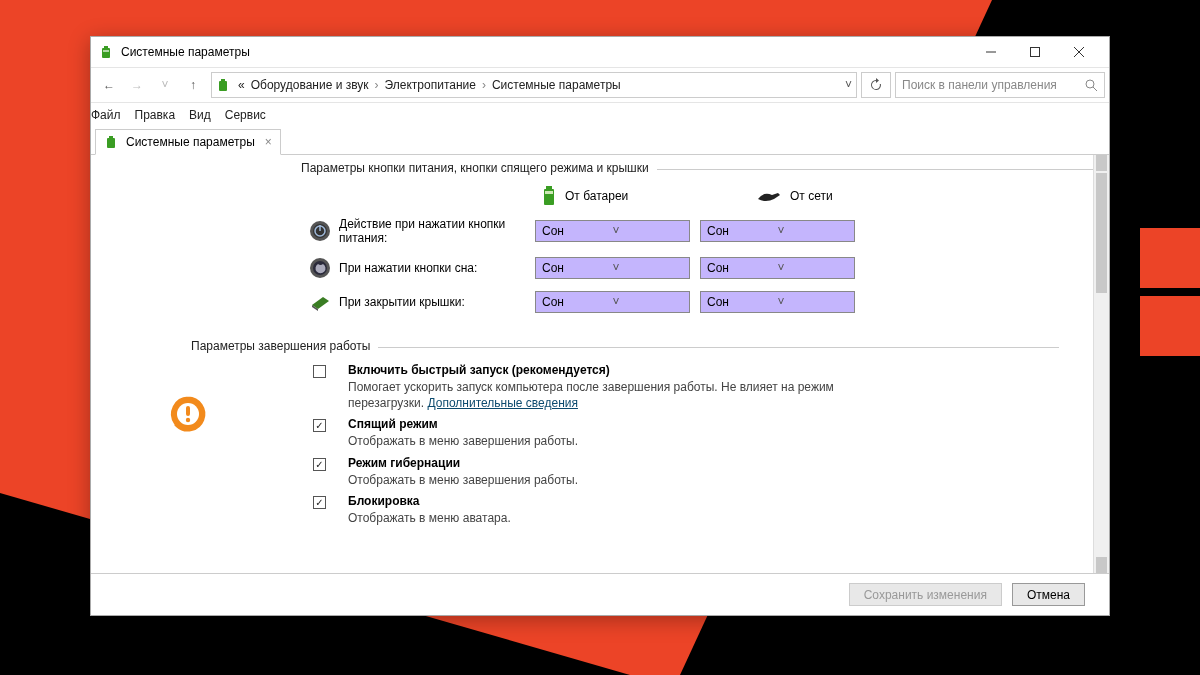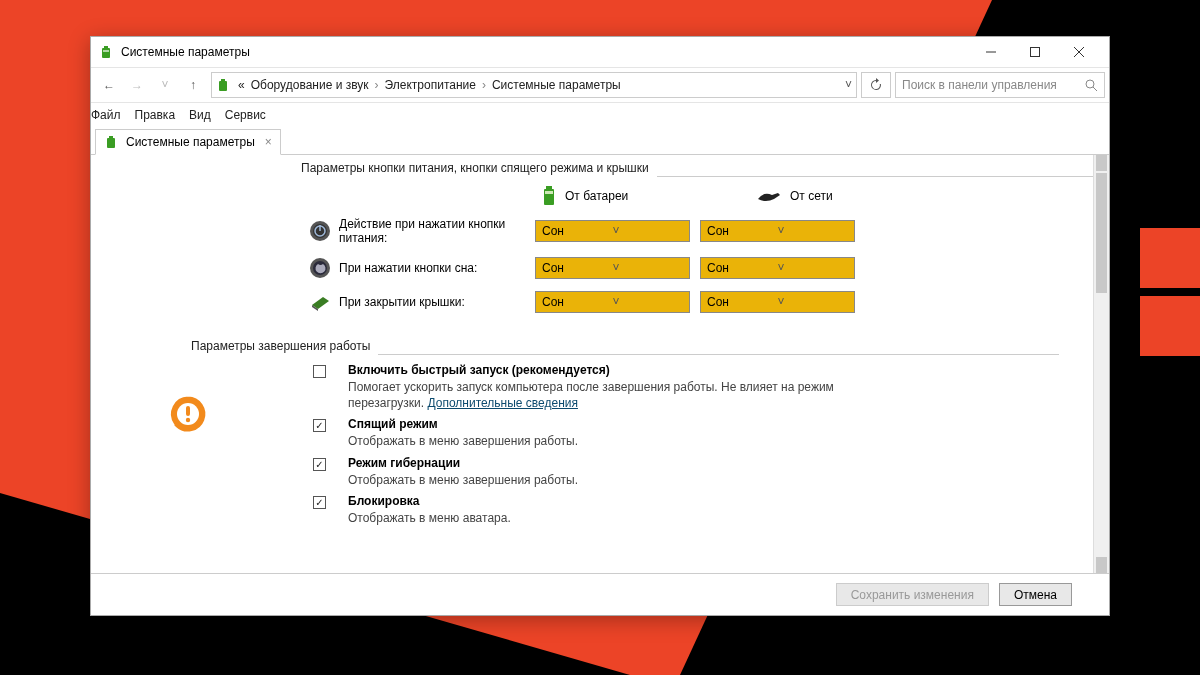--- a/index.html
+++ b/index.html
@@ -30,39 +30,39 @@
 .tab{height:26px;background:#fff;border:1px solid #ccc;border-bottom:1px solid #fff;display:flex;align-items:center;padding:0 8px;gap:6px;position:relative;top:1px}
 .tab .x{color:#888;margin-left:4px}
 .content{flex:1;display:flex;overflow:hidden}
 .main{flex:1;padding:6px 0 0 210px;overflow:hidden;position:relative}
 .scrollbar{width:16px;background:#f0f0f0;border-left:1px solid #ddd;position:relative}
 .scrollbar .tr{position:absolute;left:2px;right:2px;background:#c8c8c8}
 .scrollbar .up{top:0;height:16px}
 .scrollbar .down{bottom:0;height:16px}
 .scrollbar .thumb{top:18px;height:120px}
 .grouptitle{font-size:12px;color:#222;margin-bottom:2px}
-.groupline{display:flex;align-items:flex-end;gap:8px;margin-bottom:8px}
+.groupline{display:flex;align-items:center;gap:8px;margin-bottom:8px}
 .groupline .ln{flex:1;height:1px;background:#ccc}
 .colhdr{display:flex;padding-left:240px;gap:60px;margin:6px 0 10px}
 .colhdr .col{display:flex;align-items:center;gap:8px;width:155px}
 .row{display:flex;align-items:center;margin-bottom:12px}
 .row .ricon{width:22px;height:22px;margin-left:8px;margin-right:8px}
 .row .rlabel{width:196px}
-.row .sel{width:155px;height:22px;border:1px solid #888;background:#eab308;display:flex;align-items:center;padding:0 6px;margin-right:10px}
+.row .sel{width:155px;height:22px;border:1px solid #888;background:#c4b5fd;display:flex;align-items:center;padding:0 6px;margin-right:10px}
 .row .sel span{flex:1}
 .row .sel .dd{color:#555}
 .shut{padding-right:34px}
 .cb{display:flex;align-items:flex-start;margin:6px 0 0 12px;gap:22px}
 .cb .box{width:13px;height:13px;border:1px solid #555;margin-top:2px;display:flex;align-items:center;justify-content:center;flex-shrink:0}
 .cb .box.chk::after{content:"✓";font-size:10px;color:#222}
 .cb .txt b{font-weight:600}
 .cb .desc{color:#444;margin-top:2px;max-width:500px;line-height:1.35}
 .lnk{color:#0c4a6e;text-decoration:underline}
 .callout{position:absolute;left:163px;top:392px;width:50px;height:50px}
-.footer{height:42px;border-top:1px solid #ccc;display:flex;align-items:center;justify-content:flex-end;padding:0 37px;gap:10px}
+.footer{height:42px;border-top:1px solid #ccc;display:flex;align-items:center;justify-content:flex-end;padding:0 24px;gap:10px}
 .btn{height:23px;padding:0 14px;border:1px solid #999;background:#e8e8e8;display:flex;align-items:center}
 .btn.dis{color:#999;border-color:#ccc}
 .smicon{width:16px;height:16px}
 </style>
 </head>
 <body>
 
 <div class="bgwrap">
   <div class="black1"></div>
   <div class="black2"></div>

